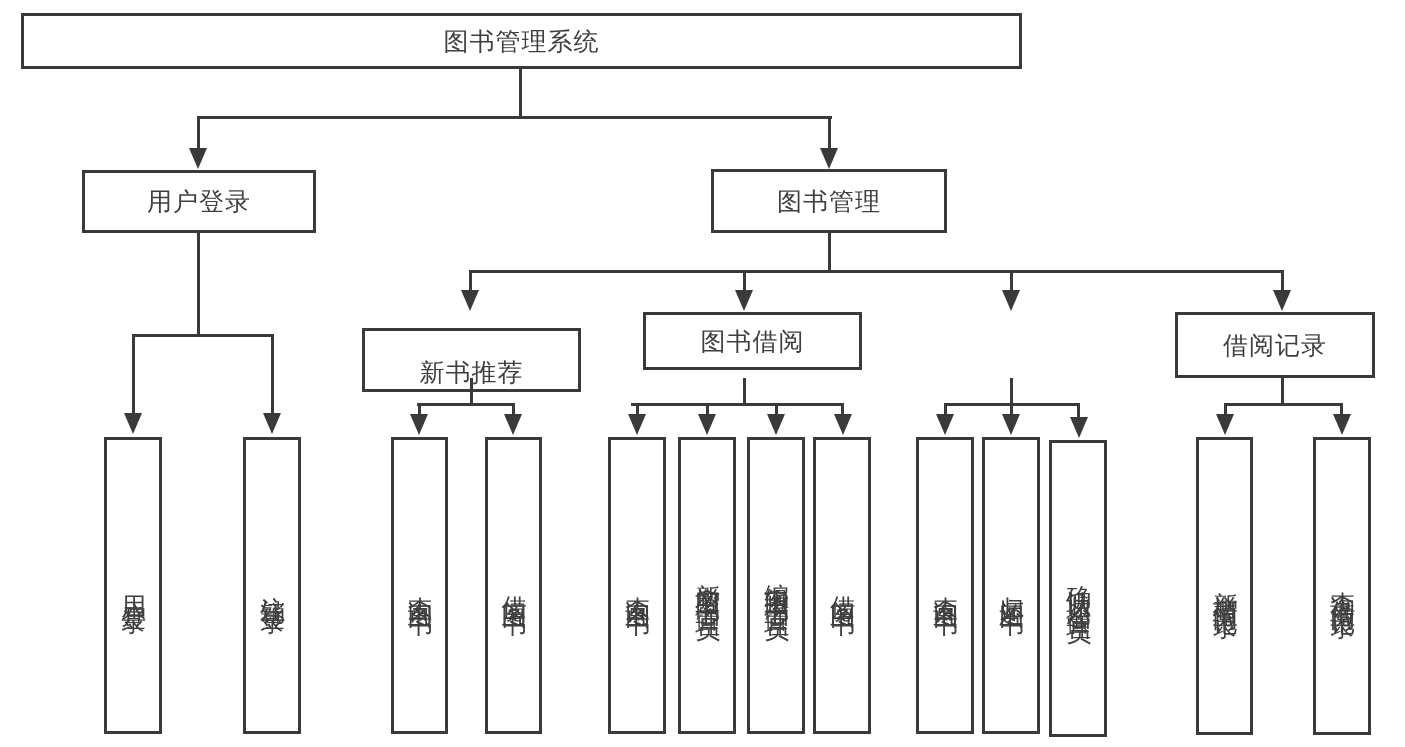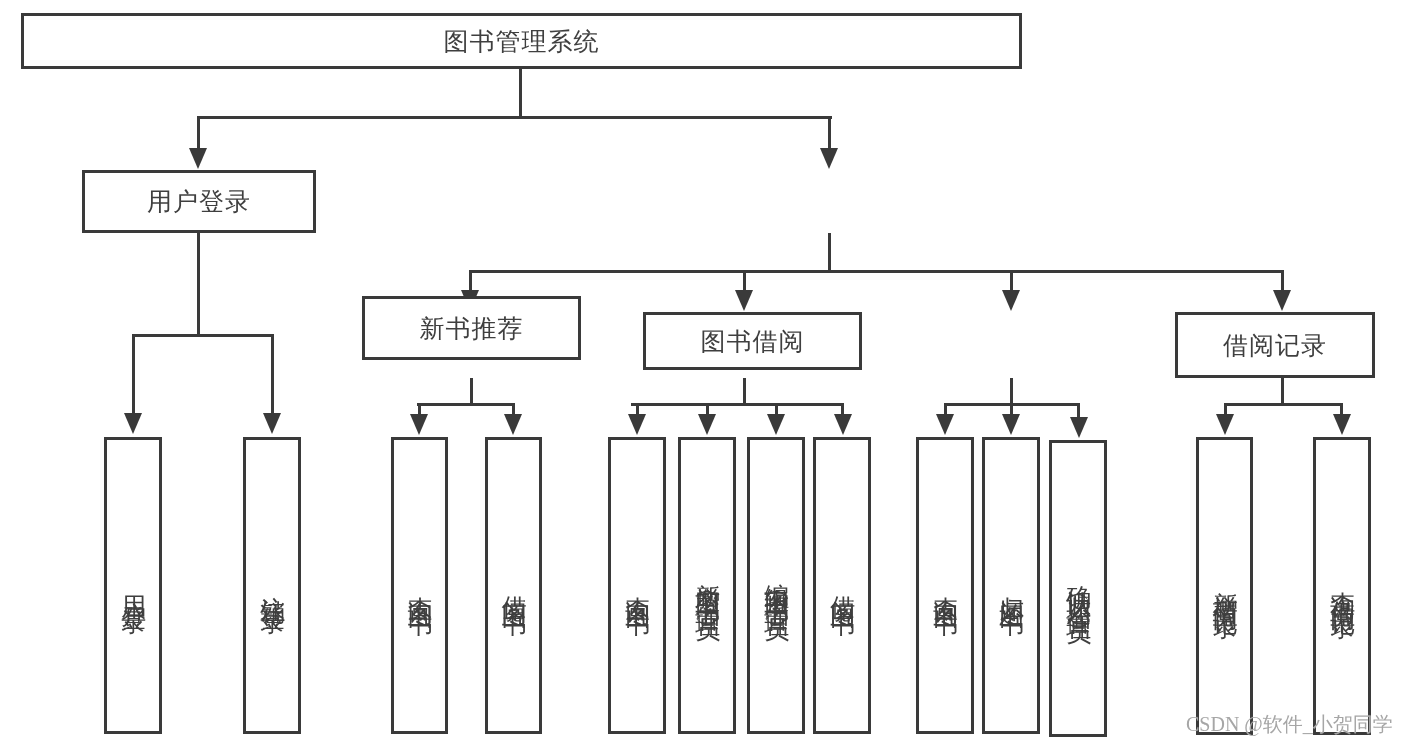--- a/index.html
+++ b/index.html
@@ -72,40 +72,43 @@
   <div class="vline" style="left:519px; top:68px; height:50px;"></div>
   <div class="hline" style="left:197px; top:116px; width:635px;"></div>
   <div class="vline" style="left:197px; top:116px; height:34px;"></div>
   <div class="arrow" style="left:189px; top:148px;"></div>
   <div class="vline" style="left:828px; top:116px; height:34px;"></div>
   <div class="arrow" style="left:820px; top:148px;"></div>
 
   <div class="box" style="left:82px; top:170px; width:234px; height:63px;">
     <span class="hlabel">用户登录</span>
   </div>
+  <div class="box" style="left:711px; top:169px; width:236px; height:64px;">
+    <span class="hlabel">图书管理</span>
+  </div>
 
   <div class="vline" style="left:197px; top:233px; height:103px;"></div>
   <div class="hline" style="left:132px; top:334px; width:142px;"></div>
   <div class="vline" style="left:132px; top:334px; height:80px;"></div>
   <div class="arrow" style="left:124px; top:413px;"></div>
   <div class="vline" style="left:271px; top:334px; height:80px;"></div>
   <div class="arrow" style="left:263px; top:413px;"></div>
 
   <div class="vline" style="left:828px; top:233px; height:40px;"></div>
   <div class="hline" style="left:469px; top:270px; width:814px;"></div>
   <div class="vline" style="left:469px; top:270px; height:22px;"></div>
   <div class="arrow" style="left:461px; top:290px;"></div>
   <div class="vline" style="left:743px; top:270px; height:22px;"></div>
   <div class="arrow" style="left:735px; top:290px;"></div>
   <div class="vline" style="left:1010px; top:270px; height:22px;"></div>
   <div class="arrow" style="left:1002px; top:290px;"></div>
   <div class="vline" style="left:1281px; top:270px; height:22px;"></div>
   <div class="arrow" style="left:1273px; top:290px;"></div>
 
-  <div class="box" style="left:362px; top:296px; width:219px; height:64px;">
+  <div class="box" style="left:362px; top:328px; width:219px; height:64px;align-items:flex-end;">
     <span class="hlabel">新书推荐</span>
   </div>
   <div class="box" style="left:635px; top:312px; width:219px; height:58px;margin-left:8px;">
     <span class="hlabel">图书借阅</span>
   </div>
   <div class="box" style="left:1175px; top:312px; width:200px; height:66px;">
     <span class="hlabel">借阅记录</span>
   </div>
 
   <div class="vline" style="left:470px; top:378px; height:28px;"></div>
@@ -179,15 +182,14 @@
     <span class="vlabel">确认归还（管理员）</span>
   </div>
 
   <div class="box" style="left:1196px; top:437px; width:57px; height:298px;">
     <span class="vlabel">新增借阅记录</span>
   </div>
   <div class="box" style="left:1313px; top:437px; width:58px; height:298px;">
     <span class="vlabel">查询借阅记录</span>
   </div>
 
-  <div class="watermark">CSDN @软件_小贺同学</div>
 
 </div>
 
 </body></html>

